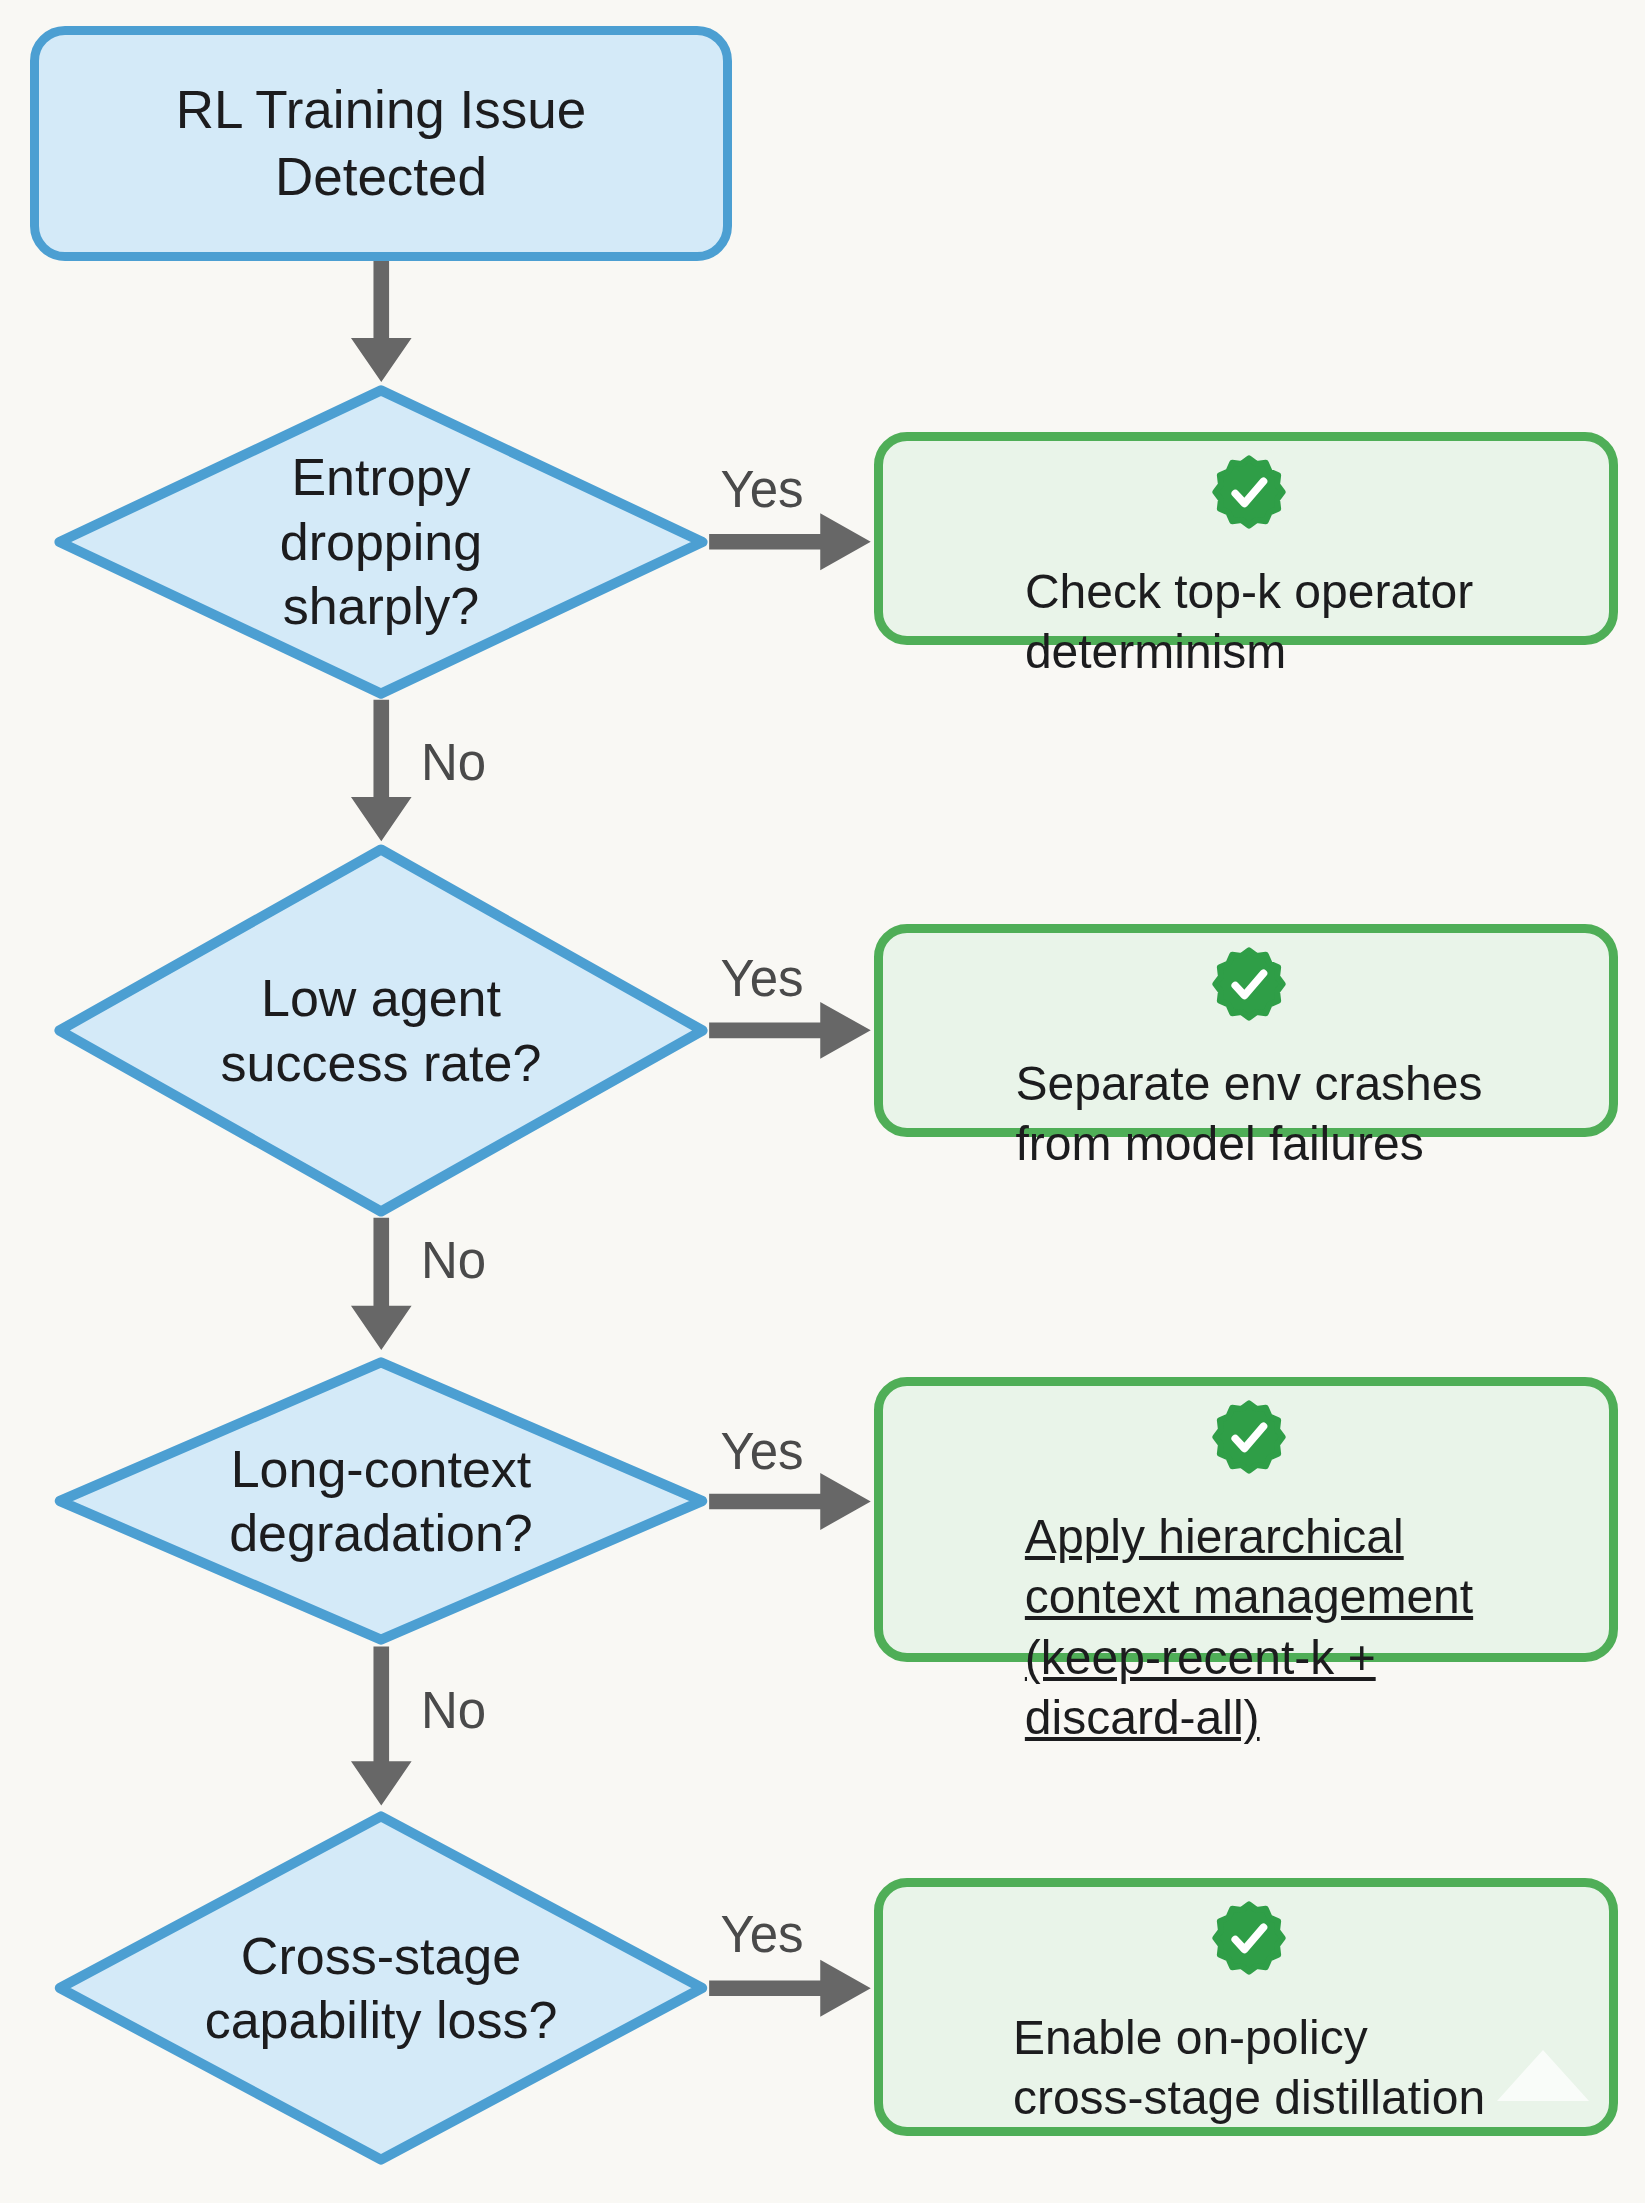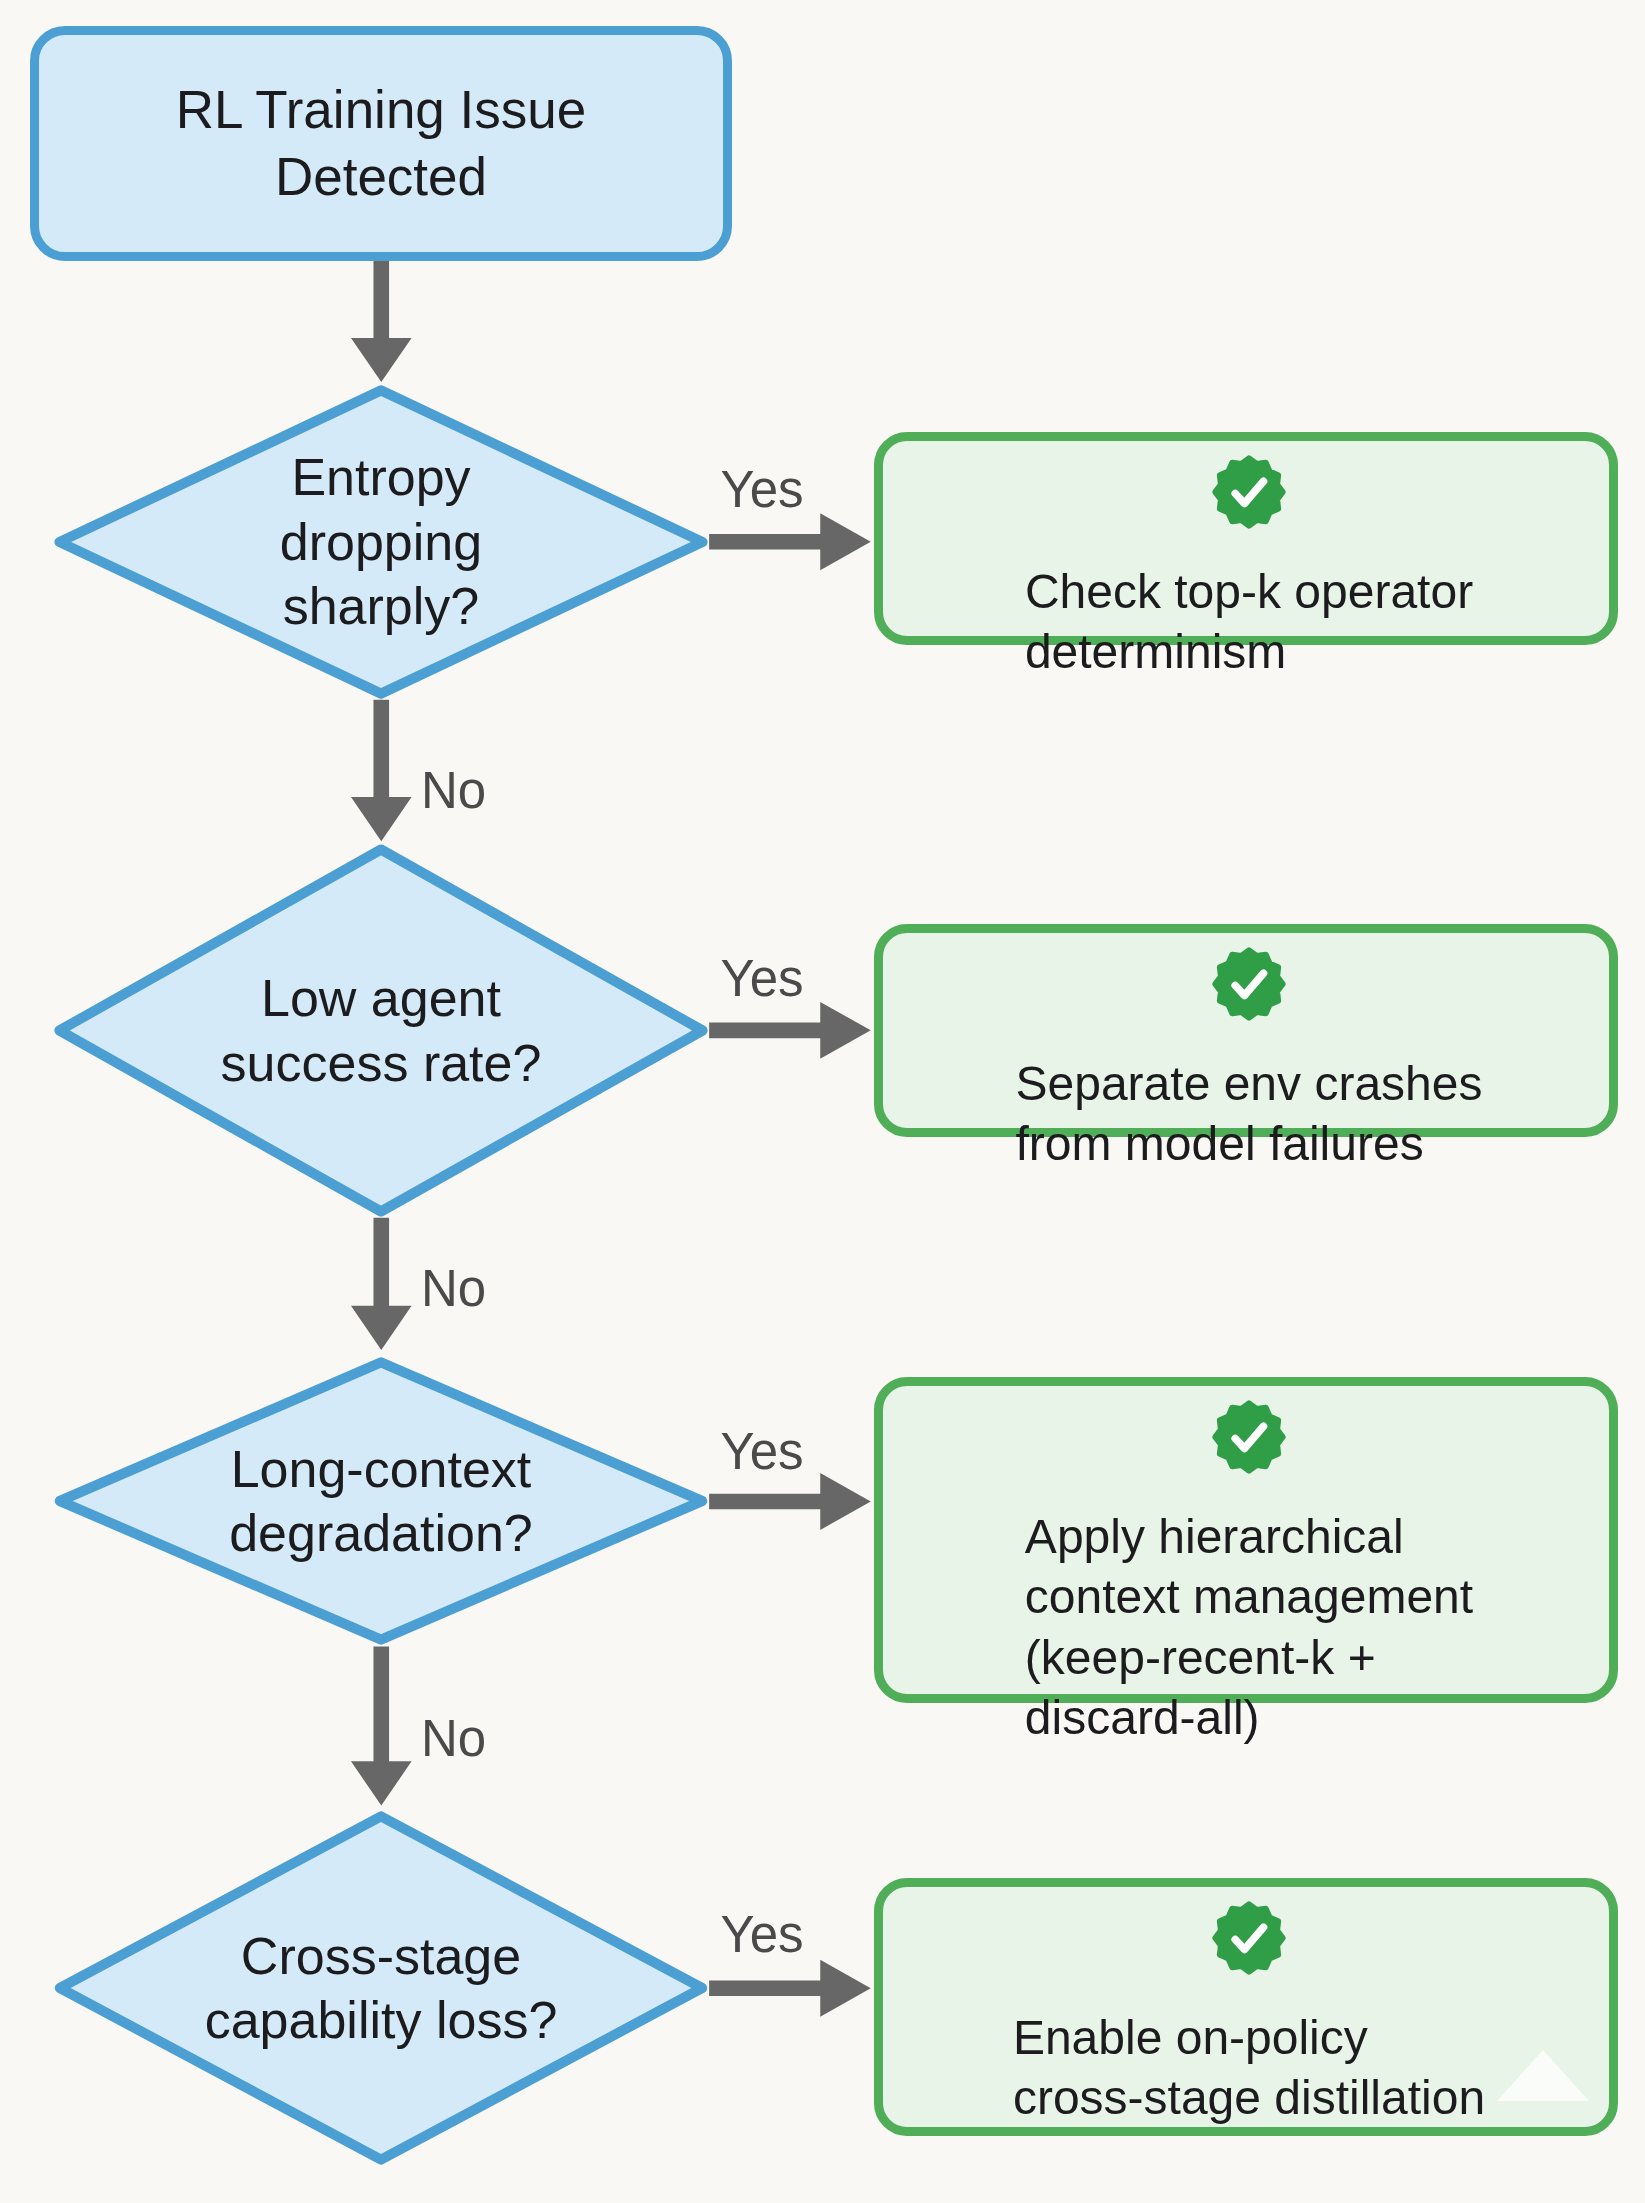--- a/index.html
+++ b/index.html
@@ -55,21 +55,21 @@
   .badge-seal{fill:var(--badge-green);stroke:var(--badge-green);stroke-width:8;stroke-linejoin:round;}
   .badge-check{fill:none;stroke:#ffffff;stroke-width:10;stroke-linecap:round;stroke-linejoin:round;}
   .action-box .a{
     font-size:48px;line-height:1.26;font-weight:500;
     white-space:pre-line;
   }
   .edge-label{
     position:absolute;font-size:51px;font-weight:500;color:var(--edge-label-gray);
   }
   .yes-label{transform:translate(-50%,-50%);}
-  .no-label{transform:translate(0,-50%);margin-top:28px;}
+  .no-label{transform:translate(0,-50%);}
   .watermark{
     position:absolute;left:1497px;top:2050px;width:0;height:0;
     border-left:46px solid transparent;border-right:46px solid transparent;
     border-bottom:51px solid rgba(255,255,255,0.72);
   }
 </style>
 </head>
 <body>
 
 <div id="canvas">
@@ -142,21 +142,21 @@
 
   <div class="action-box" style="top:924px;height:213px;">
     <svg class="badge" viewBox="-55 -55 110 110">
       <polygon class="badge-seal" points="44,0 36.7,9.8 38.1,22 26.9,26.9 22,38.1 9.8,36.7 0,44 -9.8,36.7 -22,38.1 -26.9,26.9 -38.1,22 -36.7,9.8 -44,0 -36.7,-9.8 -38.1,-22 -26.9,-26.9 -22,-38.1 -9.8,-36.7 0,-44 9.8,-36.7 22,-38.1 26.9,-26.9 38.1,-22 36.7,-9.8"></polygon>
       <path class="badge-check" d="M -18 2 L -6 15 L 19 -14"></path>
     </svg>
     <div class="a">Separate env crashes
 from model failures</div>
   </div>
 
-  <div class="action-box" style="top:1377px;height:326px;">
+  <div class="action-box" style="top:1377px;height:285px;text-decoration:underline;">
     <svg class="badge" viewBox="-55 -55 110 110">
       <polygon class="badge-seal" points="44,0 36.7,9.8 38.1,22 26.9,26.9 22,38.1 9.8,36.7 0,44 -9.8,36.7 -22,38.1 -26.9,26.9 -38.1,22 -36.7,9.8 -44,0 -36.7,-9.8 -38.1,-22 -26.9,-26.9 -22,-38.1 -9.8,-36.7 0,-44 9.8,-36.7 22,-38.1 26.9,-26.9 38.1,-22 36.7,-9.8"></polygon>
       <path class="badge-check" d="M -18 2 L -6 15 L 19 -14"></path>
     </svg>
     <div class="a">Apply hierarchical
 context management
 (keep-recent-k +
 discard-all)</div>
   </div>
 

